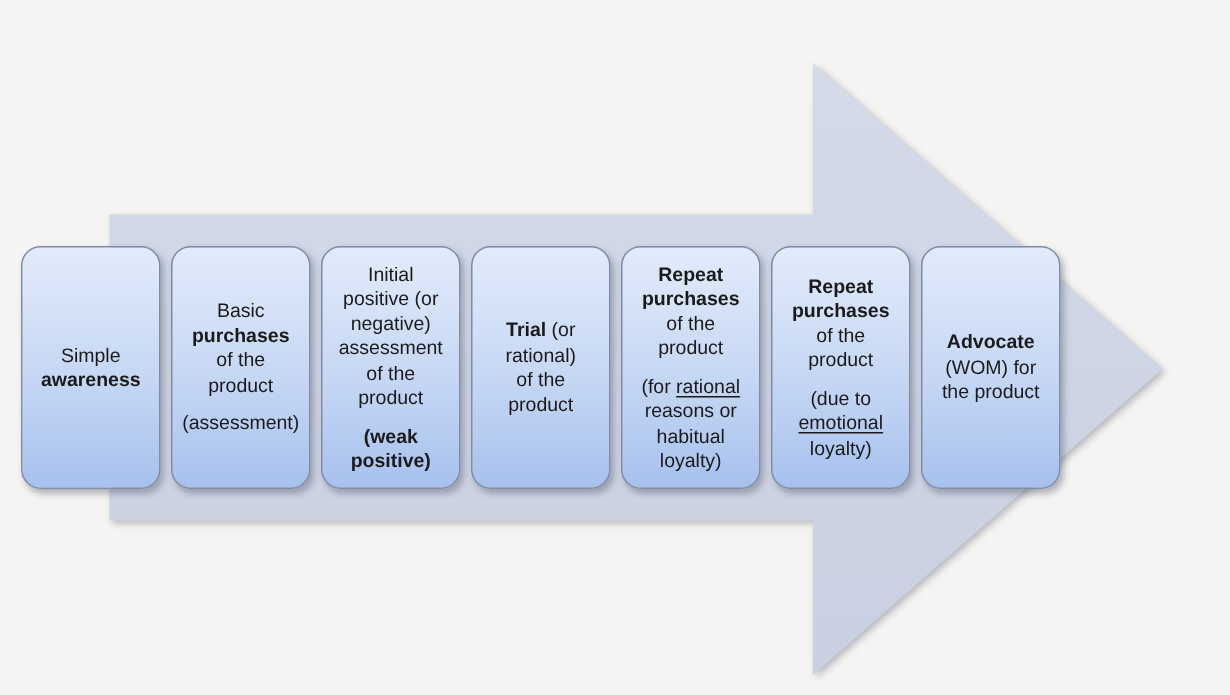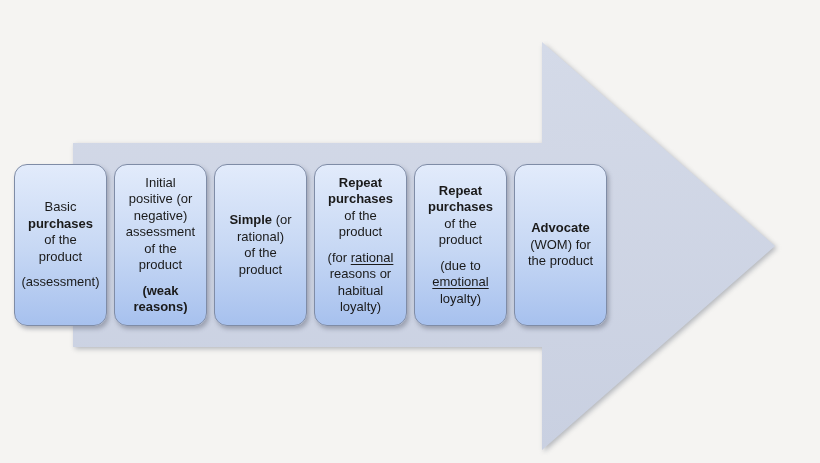--- a/index.html
+++ b/index.html
@@ -69,29 +69,32 @@
       <linearGradient id="arrowGrad" x1="0" y1="0" x2="0" y2="1">
         <stop offset="0" style="stop-color: var(--arrow-fill-1);"></stop>
         <stop offset="1" style="stop-color: var(--arrow-fill-2);"></stop>
       </linearGradient>
     </defs>
     <polygon class="arrow-shape" points="73,143 542,143 542,42 775,246 542,450 542,347 73,347" fill="url(#arrowGrad)"></polygon>
   </svg>
 
   <div class="stage-row">
       <div class="stage">
+        <p><span>Simple</span><br><span class="b">awareness</span></p>
+      </div>
+      <div class="stage">
         <p><span>Basic</span><br><span class="b">purchases</span><br><span>of the</span><br><span>product</span></p>
         <p><span>(assessment)</span></p>
       </div>
       <div class="stage">
         <p><span>Initial</span><br><span>positive (or</span><br><span>negative)</span><br><span>assessment</span><br><span>of the</span><br><span>product</span></p>
-        <p><span class="b">(weak</span><br><span class="b">reasons)</span></p>
+        <p><span class="b">(weak</span><br><span class="b">positive)</span></p>
       </div>
       <div class="stage">
-        <p><span class="b">Simple</span><span> (or</span><br><span>rational)</span><br><span>of the</span><br><span>product</span></p>
+        <p><span class="b">Trial</span><span> (or</span><br><span>rational)</span><br><span>of the</span><br><span>product</span></p>
       </div>
       <div class="stage">
         <p><span class="b">Repeat</span><br><span class="b">purchases</span><br><span>of the</span><br><span>product</span></p>
         <p><span>(for </span><span class="u">rational</span><br><span>reasons or</span><br><span>habitual</span><br><span>loyalty)</span></p>
       </div>
       <div class="stage">
         <p><span class="b">Repeat</span><br><span class="b">purchases</span><br><span>of the</span><br><span>product</span></p>
         <p><span>(due to</span><br><span class="u">emotional</span><br><span>loyalty)</span></p>
       </div>
       <div class="stage">

